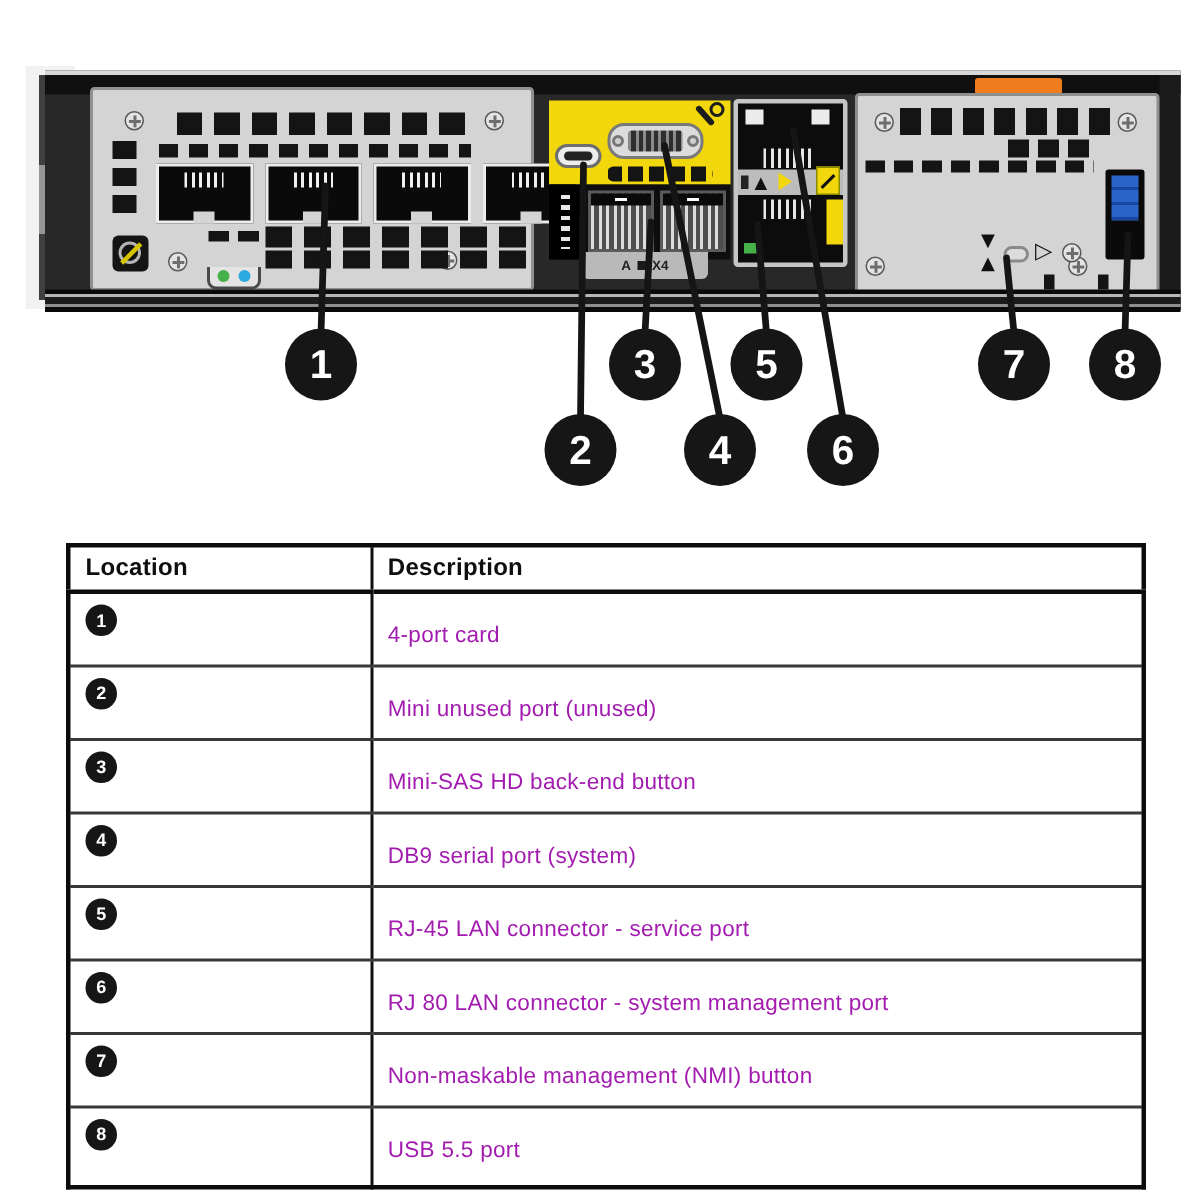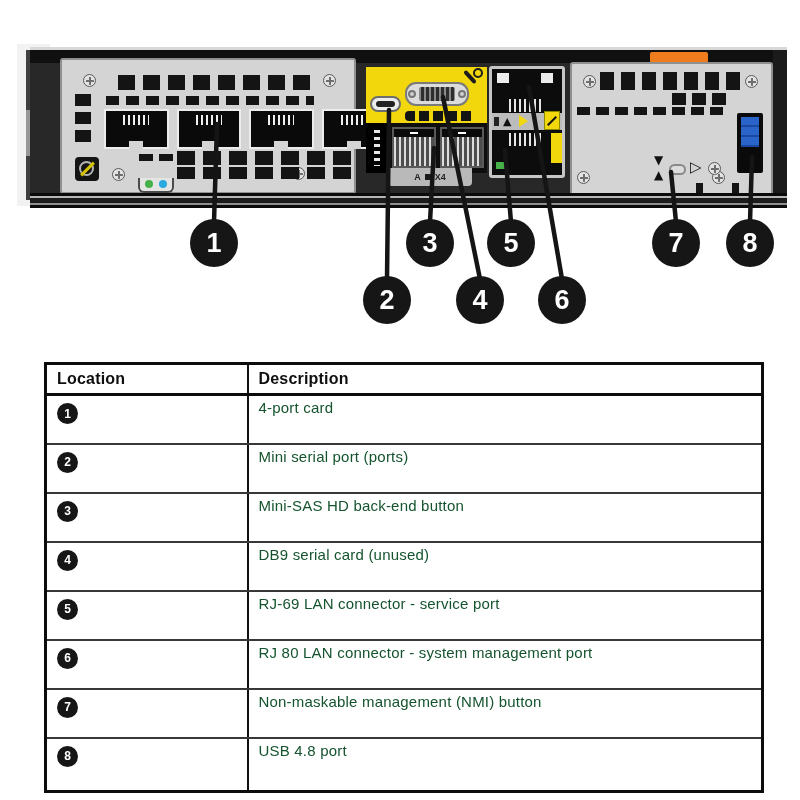--- a/index.html
+++ b/index.html
@@ -124,21 +124,21 @@
 
   
   .desc-table { position:absolute; left:44px; top:362px; width:720px;
                 border-collapse:collapse; table-layout:fixed; border:3px solid #0c0c0c; }
   .desc-table col.c1 { width:202px; }
   .desc-table th { border:2px solid #111; border-bottom:3px solid #0c0c0c;
                    text-align:left; font-size:16px; color:#0f0f0f;
                    height:31px; padding:4px 10px; letter-spacing:0.2px;margin-top:14px; }
   .desc-table td { border:2px solid #383838; vertical-align:top; height:49px; }
   .desc-table td.loc  { border-right:2px solid #111; padding:7px 0 0 10px; }
-  .desc-table td.desc { font-size:15px; color:#14532d; padding:3px 10px 0; letter-spacing:0.2px; }
+  .desc-table td.desc { font-size:15px; color:#a21caf; padding:19px 10px 0; letter-spacing:0.2px; }
   .desc-table tbody tr:last-child td { height:54px; }
   .badge { display:flex; align-items:center; justify-content:center;
            width:21px; height:21px; border-radius:50%;
            background:var(--callout-black,#1f1f1f); color:#fff;
            font-weight:bold; font-size:12px; }
 </style>
 </head>
 <body>
 
 <div class="page">
@@ -285,54 +285,54 @@
       <tr>
         <td class="loc">
             <span class="badge">1</span>
           </td>
         <td class="desc">4-port card</td>
       </tr>
       <tr>
         <td class="loc">
             <span class="badge">2</span>
           </td>
-        <td class="desc">Mini serial port (ports)</td>
+        <td class="desc">Mini unused port (unused)</td>
       </tr>
       <tr>
         <td class="loc">
             <span class="badge">3</span>
           </td>
         <td class="desc">Mini-SAS HD back-end button</td>
       </tr>
       <tr>
         <td class="loc">
             <span class="badge">4</span>
           </td>
-        <td class="desc">DB9 serial card (unused)</td>
+        <td class="desc">DB9 serial port (system)</td>
       </tr>
       <tr>
         <td class="loc">
             <span class="badge">5</span>
           </td>
-        <td class="desc">RJ-69 LAN connector - service port</td>
+        <td class="desc">RJ-45 LAN connector - service port</td>
       </tr>
       <tr>
         <td class="loc">
             <span class="badge">6</span>
           </td>
         <td class="desc">RJ 80 LAN connector - system management port</td>
       </tr>
       <tr>
         <td class="loc">
             <span class="badge">7</span>
           </td>
         <td class="desc">Non-maskable management (NMI) button</td>
       </tr>
       <tr>
         <td class="loc">
             <span class="badge">8</span>
           </td>
-        <td class="desc">USB 4.8 port</td>
+        <td class="desc">USB 5.5 port</td>
       </tr>
     </tbody>
   </table>
 
 </div>
 
 </body></html>

